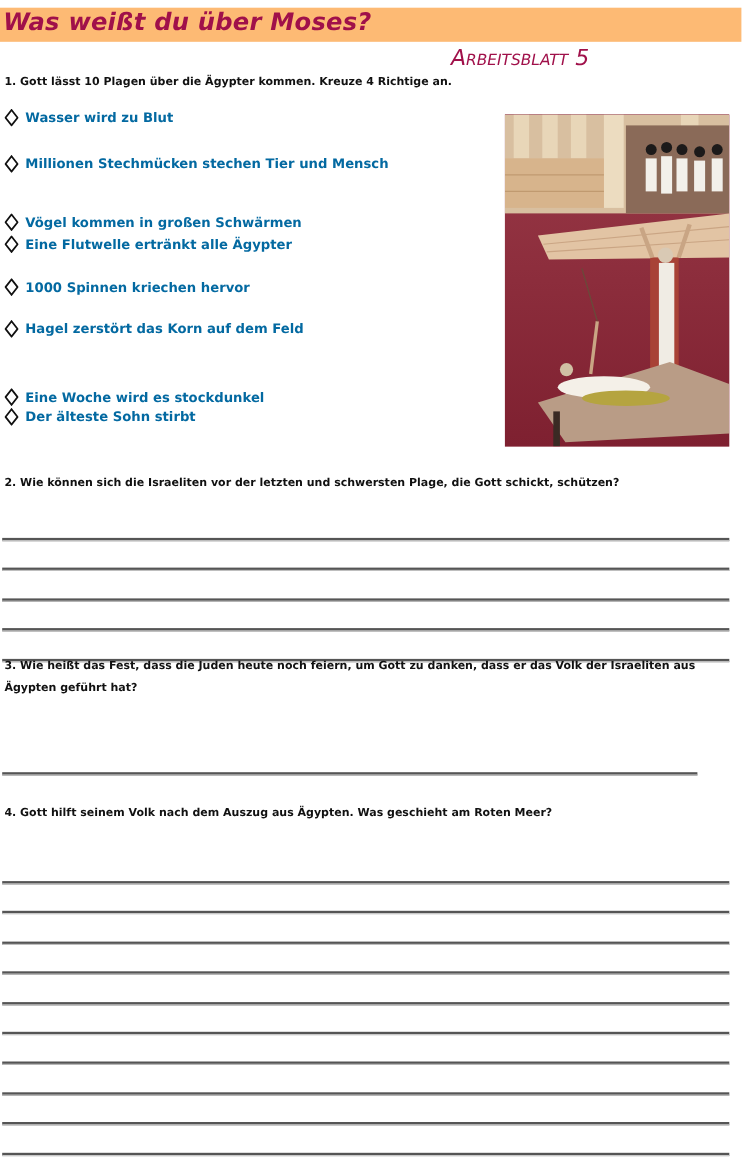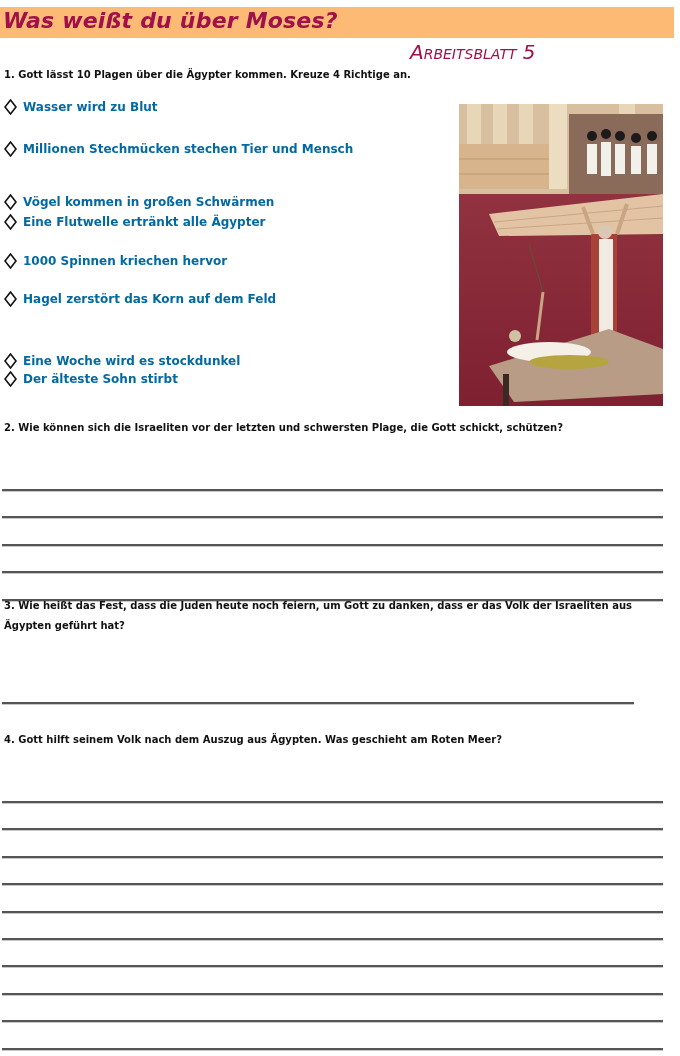--- a/index.html
+++ b/index.html
@@ -171,21 +171,21 @@
     <rect x="44" y="270" width="6" height="32" fill="#3a2a24"></rect>
 
     <ellipse cx="90" cy="248" rx="42" ry="10" fill="#f4f0e8"></ellipse>
     <ellipse cx="110" cy="258" rx="40" ry="7" fill="#b5a440"></ellipse>
     <circle cx="56" cy="232" r="6" fill="#d0c0a4"></circle>
     <line x1="78" y1="236" x2="84" y2="188" stroke="#c9a584" stroke-width="3"></line>
     <line x1="84" y1="188" x2="70" y2="140" stroke="#6a4a3a" stroke-width="1.2"></line>
   </svg>
 </div>
 
-<div class="q" style="top:418px; width:660px;">2. Wie können sich die Israeliten vor der letzten und schwersten Plage, die Gott schickt, schützen?</div>
+<div class="q" style="top:430px; width:660px;">2. Wie können sich die Israeliten vor der letzten und schwersten Plage, die Gott schickt, schützen?</div>
 <div id="q2-lines">
     <div class="line" style="top: 489px; width: 661px;"></div>
     <div class="line" style="top: 516px; width: 661px;"></div>
     <div class="line" style="top: 544px; width: 661px;"></div>
     <div class="line" style="top: 571px; width: 661px;"></div>
     <div class="line" style="top: 599px; width: 661px;"></div>
   </div>
 
 <div class="q" style="top:596px; width:668px;">3. Wie heißt das Fest, dass die Juden heute noch feiern, um Gott zu danken, dass er das Volk der Israeliten aus Ägypten geführt hat?</div>
 <div class="line" style="top:702px; width:632px;"></div>

